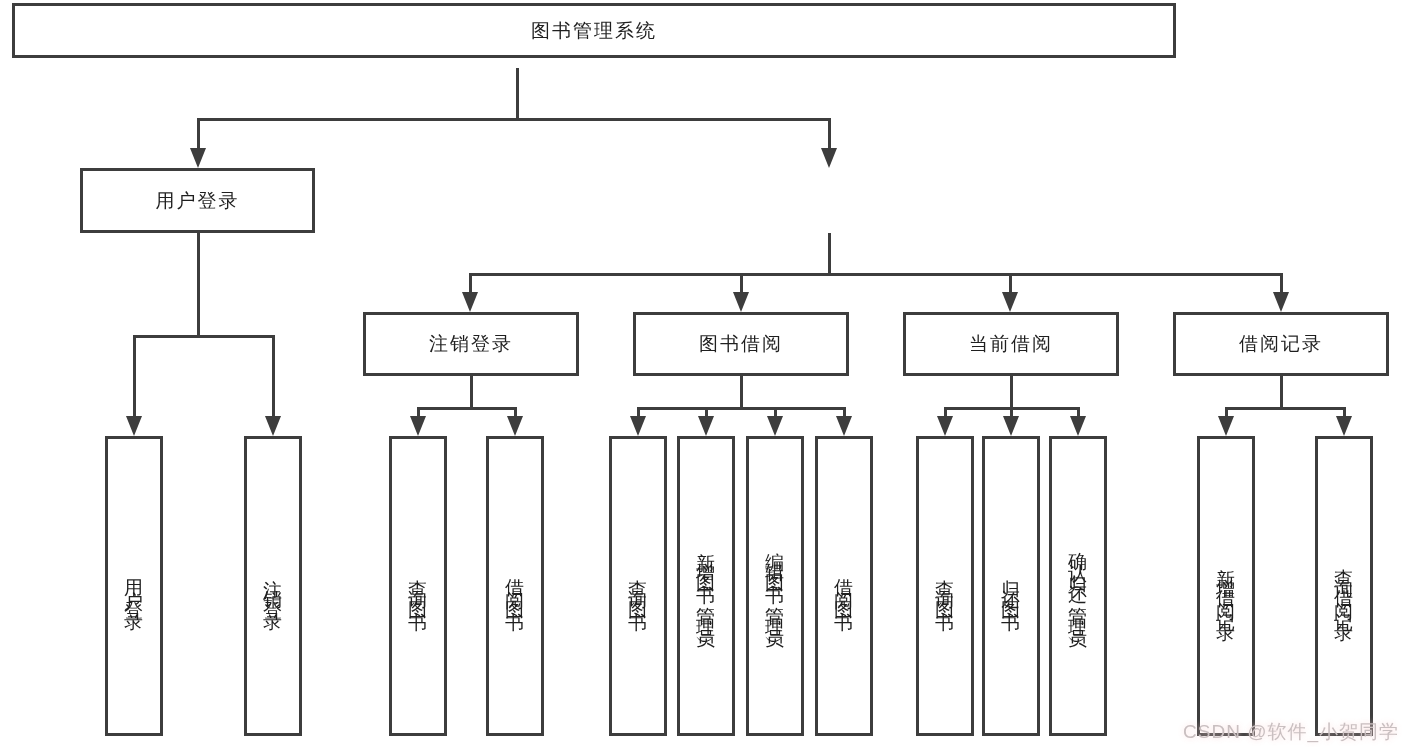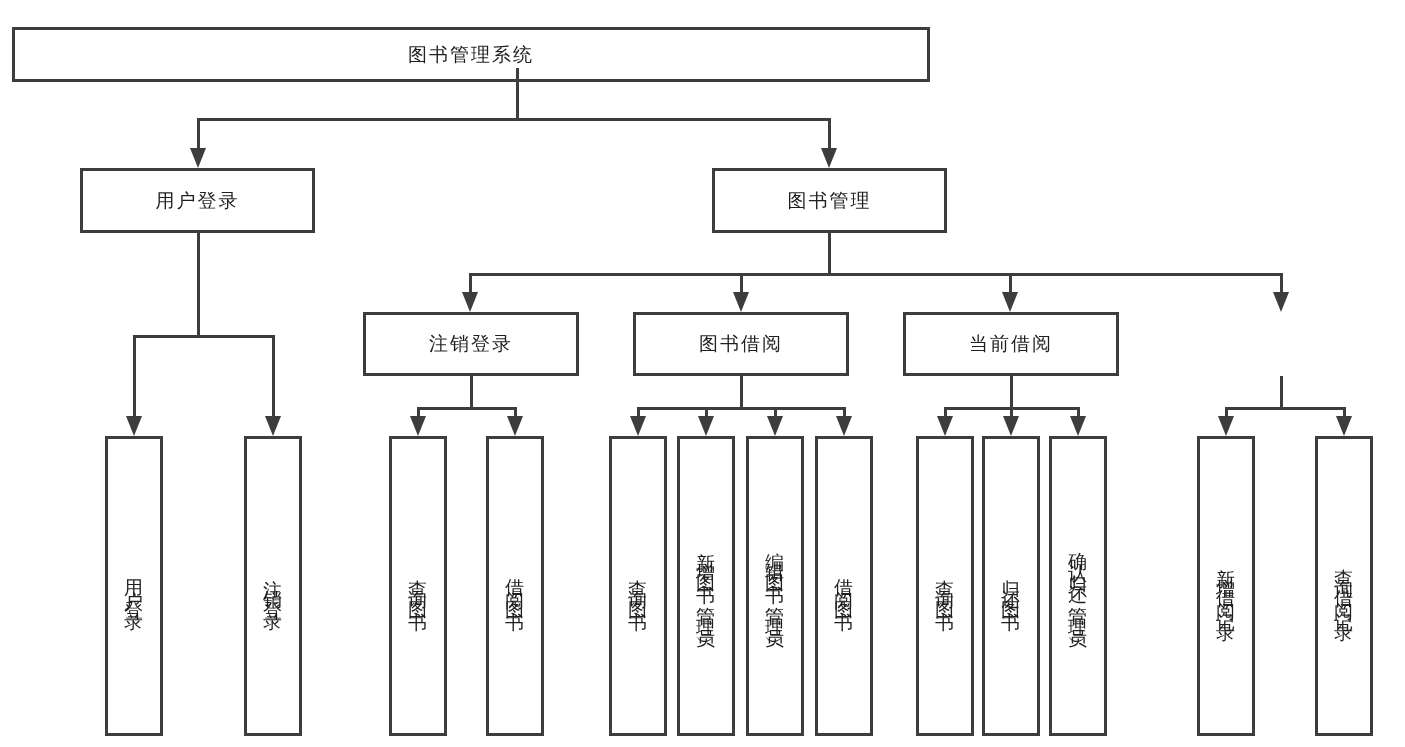--- a/index.html
+++ b/index.html
@@ -58,47 +58,48 @@
     letter-spacing:1px;
     white-space:nowrap;
     text-shadow:0 0 6px rgba(252,215,215,0.9);
   }
 </style>
 </head>
 <body>
 
 <div id="canvas">
 
-  <div class="box h" style="left:12px;top:27px;width:918px;height:55px;">图书管理系统</div>
+  <div class="box h" style="left:12px;top:3px;width:1164px;height:55px;">图书管理系统</div>
 
   <div class="box h" style="left:80px;top:168px;width:235px;height:65px;">用户登录</div>
-  <div class="box h" style="left:712px;top:168px;width:235px;height:65px;">图书管理</div>
 
   <div class="box h" style="left:363px;top:312px;width:216px;height:64px;">注销登录</div>
   <div class="box h" style="left:903px;top:312px;width:216px;height:64px;">当前借阅</div>
   <div class="box h" style="left:633px;top:312px;width:216px;height:64px;">图书借阅</div>
+  <div class="box h" style="left:1173px;top:312px;width:216px;height:64px;">借阅记录</div>
 
   <div class="box v" style="left:105px;top:436px;width:58px;height:300px;">用户登录</div>
   <div class="box v" style="left:244px;top:436px;width:58px;height:300px;">注销登录</div>
 
   <div class="box v" style="left:389px;top:436px;width:58px;height:300px;">查询图书</div>
   <div class="box v" style="left:486px;top:436px;width:58px;height:300px;">借阅图书</div>
 
   <div class="box v" style="left:609px;top:436px;width:58px;height:300px;">查询图书</div>
   <div class="box v" style="left:677px;top:436px;width:58px;height:300px;">新增图书（管理员）</div>
   <div class="box v" style="left:746px;top:436px;width:58px;height:300px;">编辑图书（管理员）</div>
   <div class="box v" style="left:815px;top:436px;width:58px;height:300px;">借阅图书</div>
 
   <div class="box v" style="left:916px;top:436px;width:58px;height:300px;">查询图书</div>
   <div class="box v" style="left:982px;top:436px;width:58px;height:300px;">归还图书</div>
   <div class="box v" style="left:1049px;top:436px;width:58px;height:300px;">确认归还（管理员）</div>
 
   <div class="box v" style="left:1197px;top:436px;width:58px;height:300px;">新增借阅记录</div>
   <div class="box v" style="left:1315px;top:436px;width:58px;height:300px;">查询借阅记录</div>
 
+  <div class="watermark">CSDN @软件_小贺同学</div>
 <div class="ln" style="left: 516px; top: 68px; width: 3px; height: 52px;"></div>
     <div class="ln" style="left: 197px; top: 118px; width: 634px; height: 3px;"></div>
     <div class="ln" style="left: 197px; top: 118px; width: 3px; height: 33px;"></div>
     <div class="ln" style="left: 828px; top: 118px; width: 3px; height: 33px;"></div>
     <div class="ln" style="left: 197px; top: 233px; width: 3px; height: 105px;"></div>
     <div class="ln" style="left: 133px; top: 335px; width: 142px; height: 3px;"></div>
     <div class="ln" style="left: 133px; top: 335px; width: 3px; height: 84px;"></div>
     <div class="ln" style="left: 272px; top: 335px; width: 3px; height: 84px;"></div>
     <div class="ln" style="left: 828px; top: 233px; width: 3px; height: 43px;"></div>
     <div class="ln" style="left: 469px; top: 273px; width: 814px; height: 3px;"></div>

